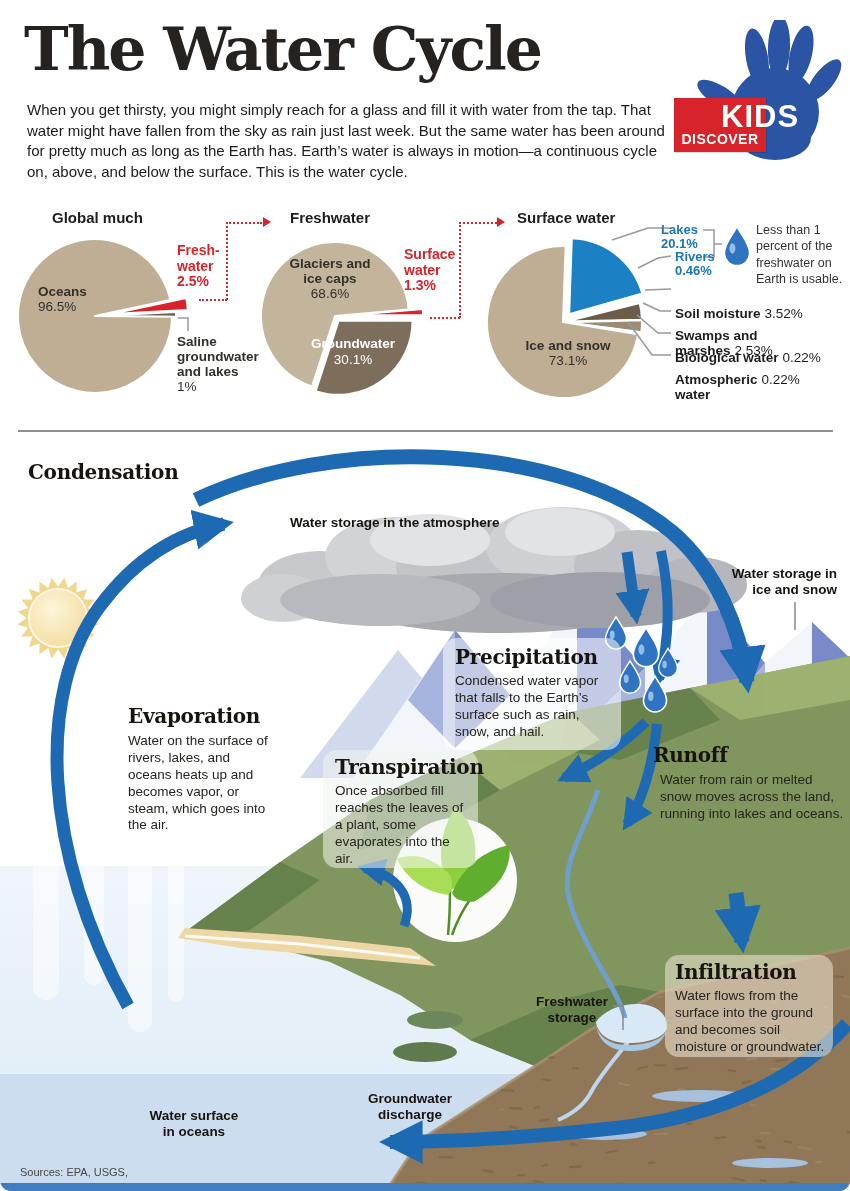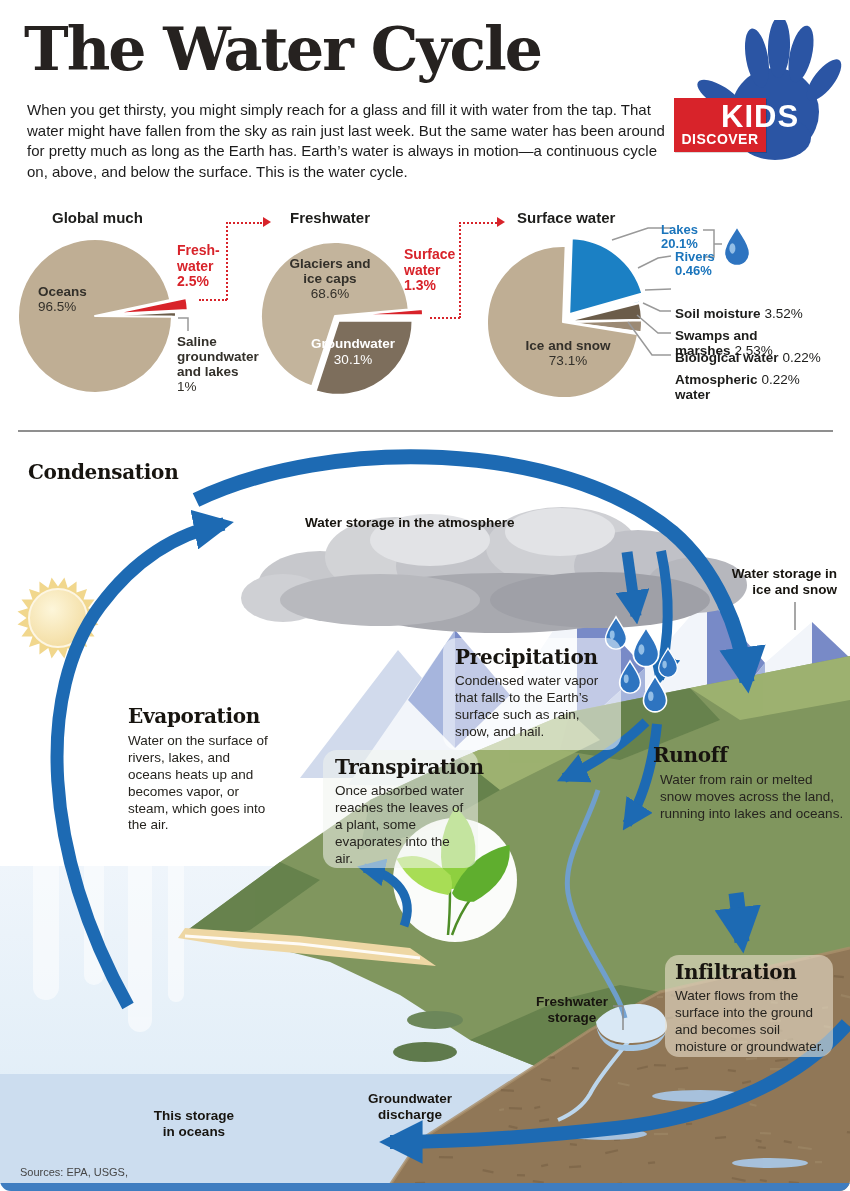--- a/index.html
+++ b/index.html
@@ -432,74 +432,75 @@
   </div>
 
   <div class="abs legend-blue" style="left:661px;top:223px;">
     <div>Lakes</div>
       <div style="font-weight:normal;font-weight:bold">20.1%</div>
   </div>
   <div class="abs legend-blue" style="left:675px;top:250px;">
     <div>Rivers</div>
       <div>0.46%</div>
   </div>
+  <div class="abs legend-note" style="left:756px;top:222px;width:92px;">Less than 1 percent of the freshwater on Earth is usable.</div>
   <div class="abs legend-item" style="left:675px;top:282px;">
     <span class="nm">Soil moisture</span><span class="pct">3.52%</span>
   </div>
   <div class="abs legend-item" style="left:675px;top:304px;">
     <span class="nm">Swamps and marshes</span><span class="pct">2.53%</span>
   </div>
   <div class="abs legend-item" style="left:675px;top:326px;">
     <span class="nm">Biological water</span><span class="pct">0.22%</span>
   </div>
   <div class="abs legend-item" style="left:675px;top:348px;">
     <span class="nm">Atmospheric</span><span class="pct">0.22%</span>
     <div class="nm">water</div>
   </div>
 
   <div class="abs divider" style="left:18px;top:430px;width:815px;"></div>
 
   <div class="abs proc-title" style="left:28px;top:460px;">Condensation</div>
 
-  <div class="abs storage-label" style="left:305px;top:515px;text-align:center;">Water storage in the atmosphere</div>
+  <div class="abs storage-label" style="left:290px;top:515px;text-align:center;">Water storage in the atmosphere</div>
 
   <div class="abs storage-label" style="left:695px;top:566px;width:142px;text-align:right;">
     <div>Water storage in</div>
       <div>ice and snow</div>
   </div>
 
   <div class="abs panel" style="left:443px;top:638px;width:178px;height:112px;"></div>
   <div class="abs proc-title" style="left:455px;top:645px;">Precipitation</div>
   <div class="abs proc-body" style="left:455px;top:673px;width:152px;">Condensed water vapor that falls to the Earth’s surface such as rain, snow, and hail.</div>
 
   <div class="abs proc-title" style="left:128px;top:704px;">Evaporation</div>
   <div class="abs proc-body" style="left:128px;top:733px;width:145px;">Water on the surface of rivers, lakes, and oceans heats up and becomes vapor, or steam, which goes into the air.</div>
 
   <div class="abs panel-grn" style="left:323px;top:750px;width:155px;height:118px;"></div>
   <div class="abs proc-title" style="left:335px;top:755px;">Transpiration</div>
-  <div class="abs proc-body" style="left:335px;top:783px;width:132px;">Once absorbed water reaches the leaves of a plant, some evaporates into the air.</div>
+  <div class="abs proc-body" style="left:335px;top:783px;width:132px;">Once absorbed fill reaches the leaves of a plant, some evaporates into the air.</div>
 
   <div class="abs proc-title" style="left:653px;top:743px;">Runoff</div>
   <div class="abs proc-body" style="left:653px;top:772px;width:185px;margin-left:7px;">Water from rain or melted snow moves across the land, running into lakes and oceans.</div>
 
   <div class="abs panel-tan" style="left:665px;top:955px;width:168px;height:102px;"></div>
   <div class="abs proc-title" style="left:675px;top:960px;">Infiltration</div>
   <div class="abs proc-body" style="left:675px;top:988px;width:150px;">Water flows from the surface into the ground and becomes soil moisture or groundwater.</div>
 
   <div class="abs storage-label" style="left:528px;top:994px;width:88px;text-align:center;">
     <div>Freshwater</div>
       <div>storage</div>
   </div>
 
   <div class="abs storage-label" style="left:362px;top:1091px;width:96px;text-align:center;">
     <div>Groundwater</div>
       <div>discharge</div>
   </div>
 
   <div class="abs storage-label" style="left:140px;top:1108px;width:108px;text-align:center;">
-    <div>This storage</div>
+    <div>Water surface</div>
       <div>in oceans</div>
   </div>
 
   <div class="abs sources" style="left:20px;top:1166px;">Sources: EPA, USGS,</div>
   <div class="abs bottom-strip" style="left:0;top:1183px;width:850px;height:8px;"></div>
 
 </div>
 
 </body></html>

